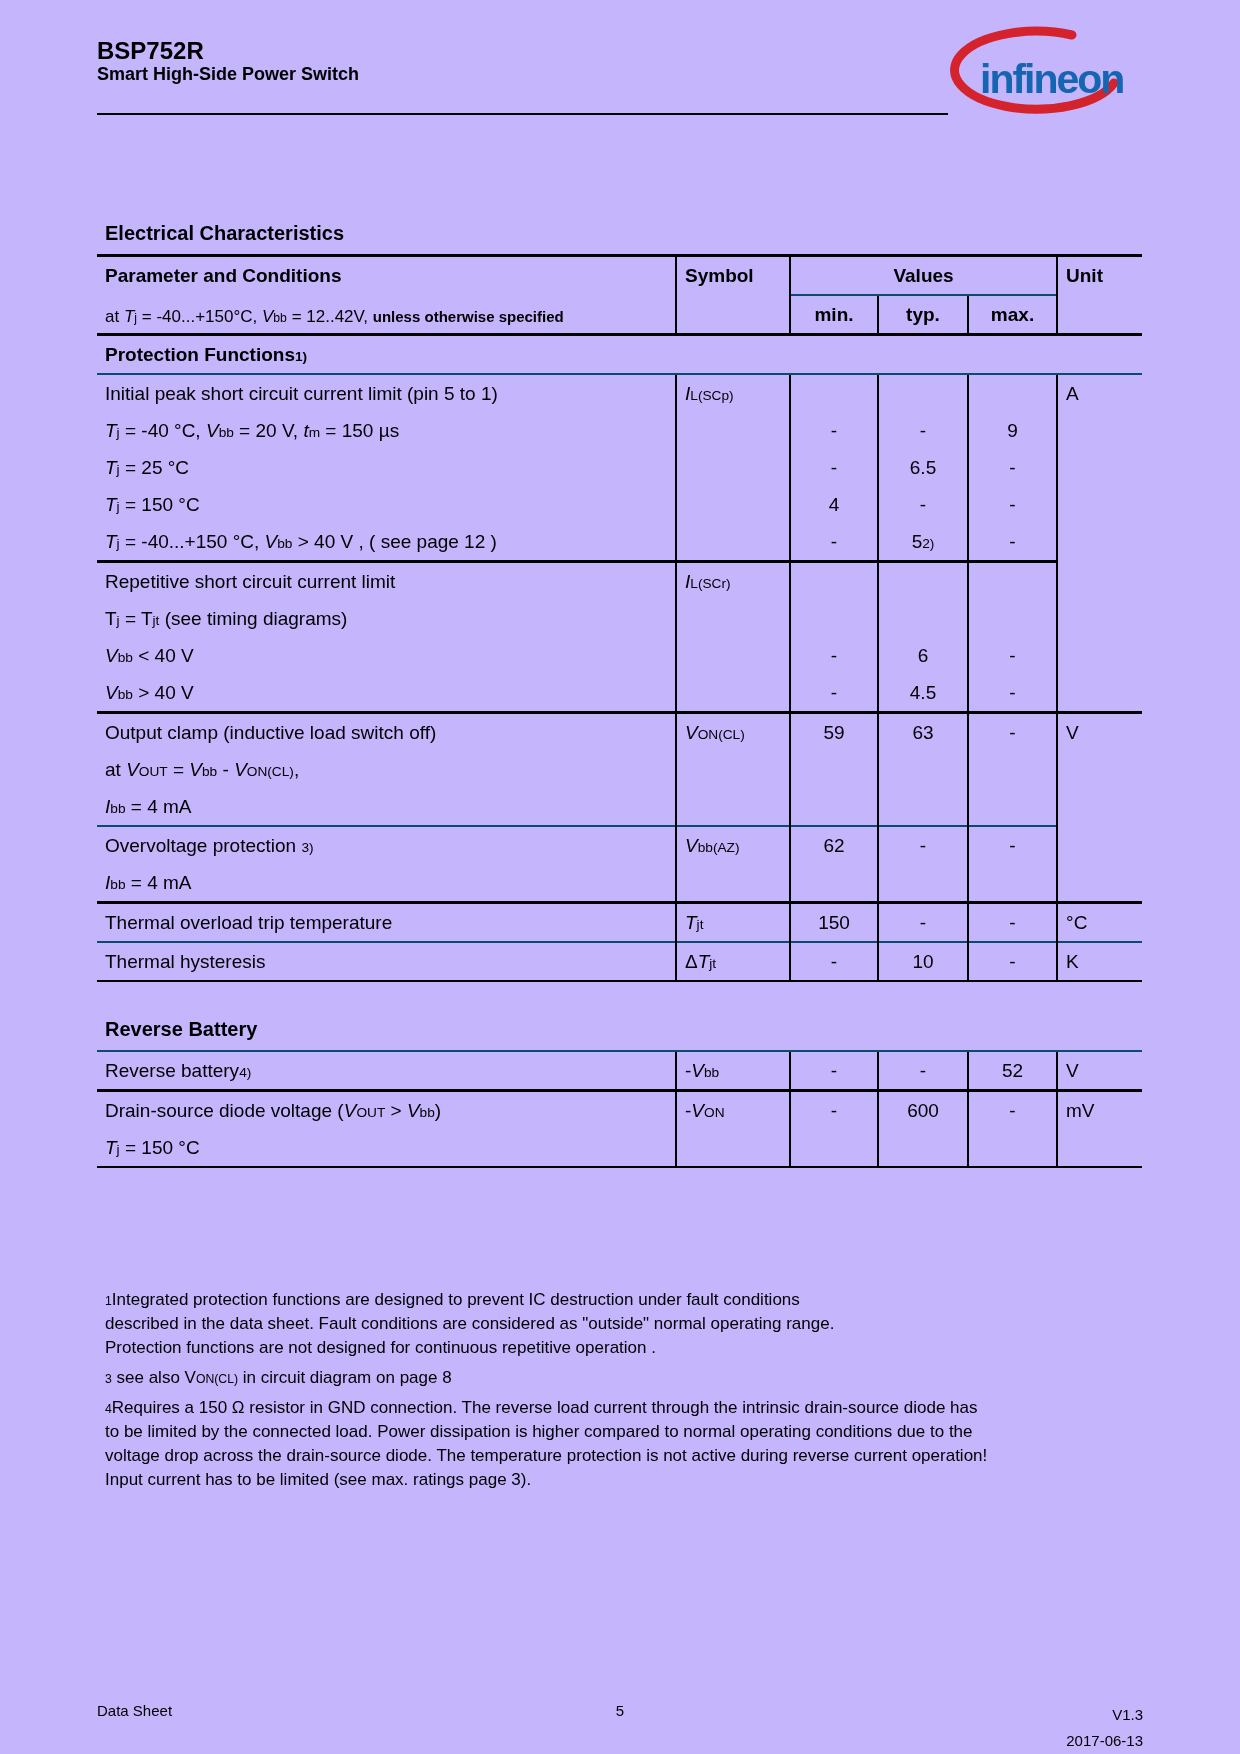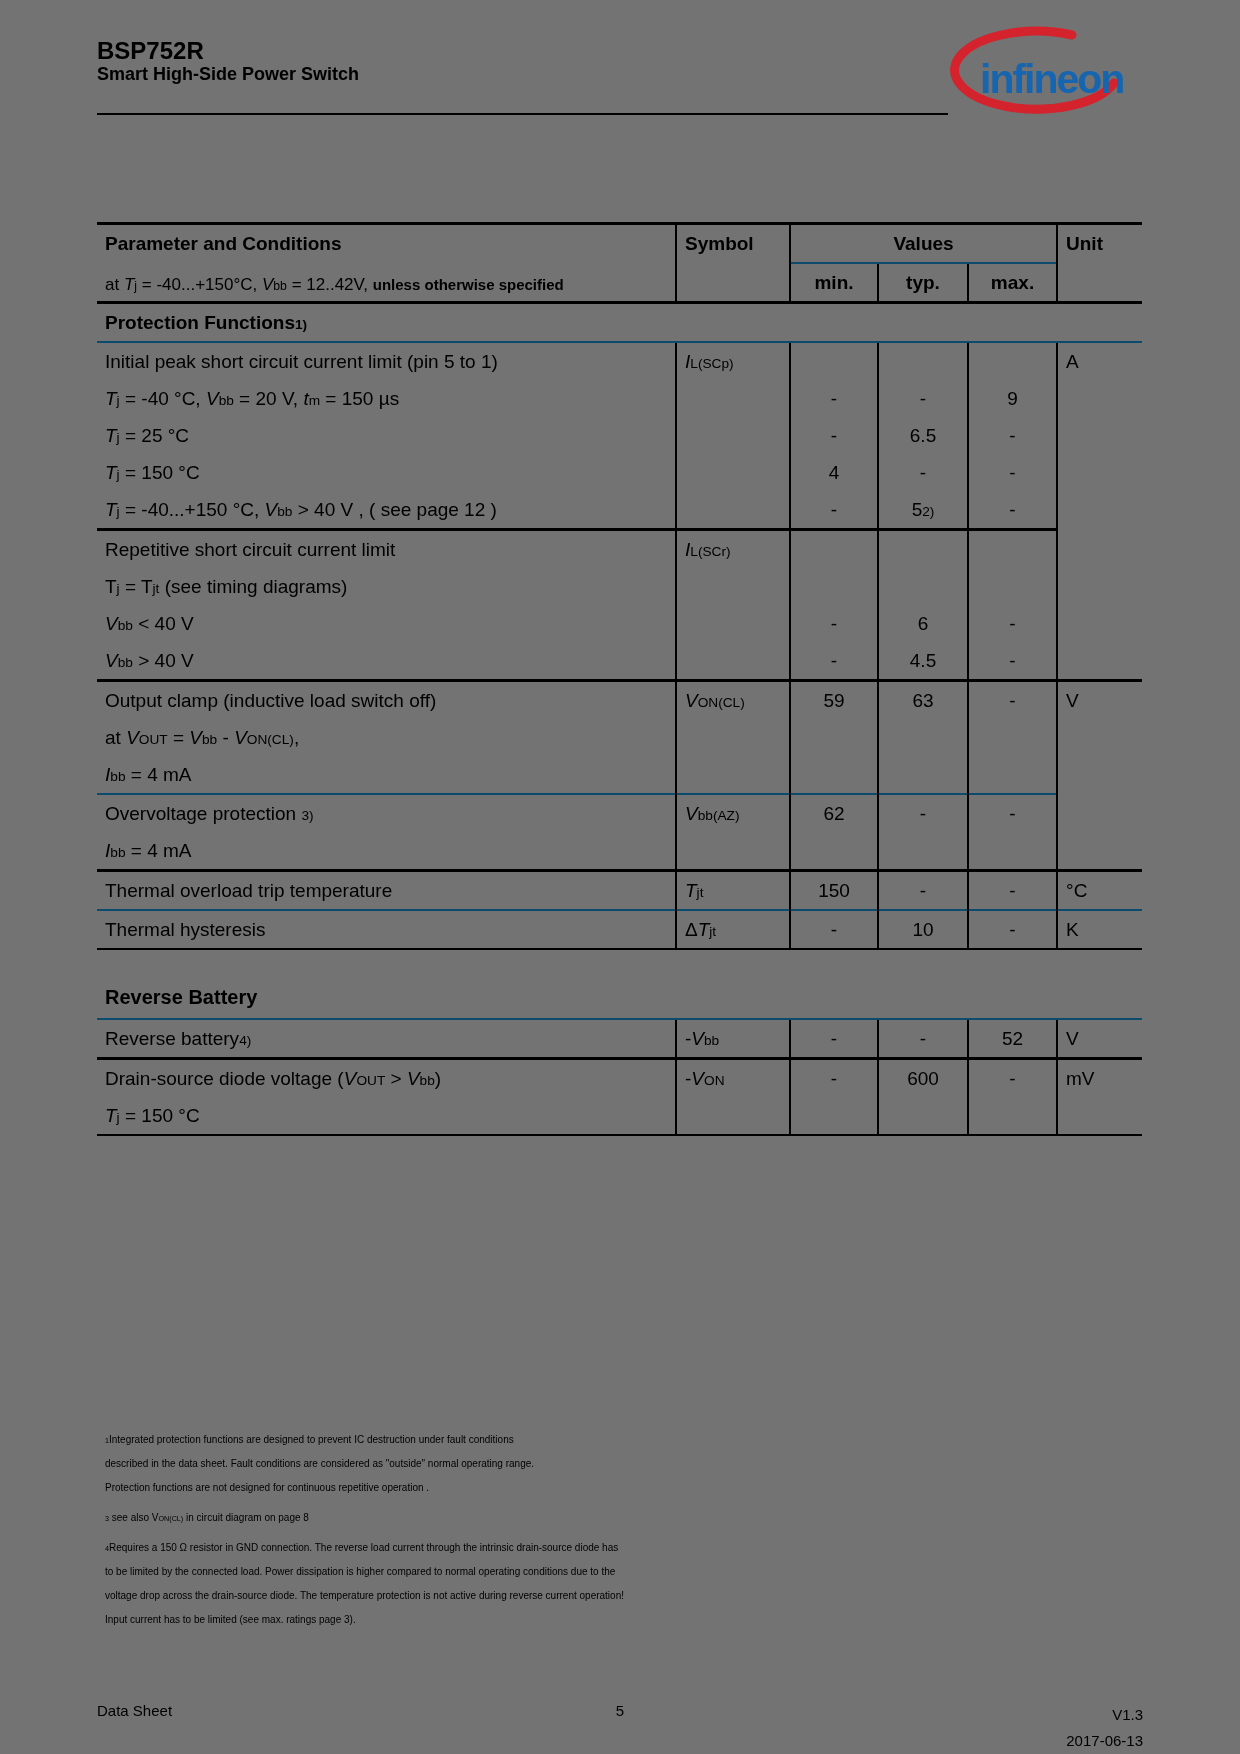--- a/index.html
+++ b/index.html
@@ -1,16 +1,16 @@
 <!DOCTYPE html>
 <html style="--logo-red: #D4232C; --logo-blue: #1565B0;"><head>
 <meta charset="utf-8">
 <style>
   html,body { margin:0; padding:0; background:#ffffff; }
-  .page { position:relative; width:1240px; height:1754px; background:#737373;
+  .page { position:relative; width:1240px; height:1754px; background:#c4b5fd;
           font-family:"Liberation Sans", sans-serif; color:#000; overflow:hidden; }
 
   
   .doc-header { position:absolute; left:97px; top:38px; }
   .part-number { font-size:24px; font-weight:bold; line-height:26px; }
   .doc-subtitle { font-size:18px; font-weight:bold; }
   .header-rule { position:absolute; left:97px; top:113px; width:851px; height:2px; background:#000; }
   .logo-wrap { position:absolute; left:950px; top:22px; width:190px; height:98px; }
 
   
@@ -32,21 +32,21 @@
   .unit { padding-left:10px; }
   .hcell { padding-top:9px; }
   .subhdr { height:38px; }
   .cond-note { font-size:17px; margin-top:17px; line-height:22px; }
   .sm { font-size:15px;font-weight:bold; }
   .line2 { margin-top:10px; }
   sub { font-size:72%; line-height:0; vertical-align:-18%; }
   sup { font-size:72%; line-height:0; vertical-align:40%; }
 
   
-  .footnotes { position:absolute; left:105px; top:1428px; width:1045px; font-size:10px; }
+  .footnotes { position:absolute; left:105px; top:1288px; width:1045px; font-size:17px; }
   .fn { margin-bottom:6px; line-height:24px; }
   .fn sup { font-size:72%; vertical-align:38%; }
   .fnt { white-space:pre-line; }
 
   
   .footer { position:absolute; left:97px; top:1694px; width:1046px; font-size:15px; }
   .f-left   { position:absolute; left:0; top:8px; }
   .f-center { position:absolute; left:0; right:0; top:8px; text-align:center; }
   .f-right  { position:absolute; right:0; top:8px; text-align:right; line-height:26px; }
 </style>
@@ -62,20 +62,21 @@
   <div class="header-rule"></div>
   <div class="logo-wrap">
     <svg width="190" height="98" viewBox="0 0 190 98">
       <path d="M 122 13 A 82 39 0 1 0 164 61" fill="none" stroke="var(--logo-red,#D4232C)" stroke-width="9" stroke-linecap="round"></path>
       <text x="30" y="71" font-size="41" font-weight="bold" letter-spacing="-2" fill="var(--logo-blue,#1565B0)" font-family="Liberation Sans, sans-serif" id="logo-text">infineon</text>
     </svg>
   </div>
 
   <div class="content">
 
+    <div class="section-title">Electrical Characteristics</div>
 
     <table class="spec">
       <colgroup>
         <col style="width:579px">
           <col style="width:114px">
           <col style="width:88px">
         <col style="width:90px">
           <col style="width:89px">
           <col style="width:85px">
       </colgroup>

